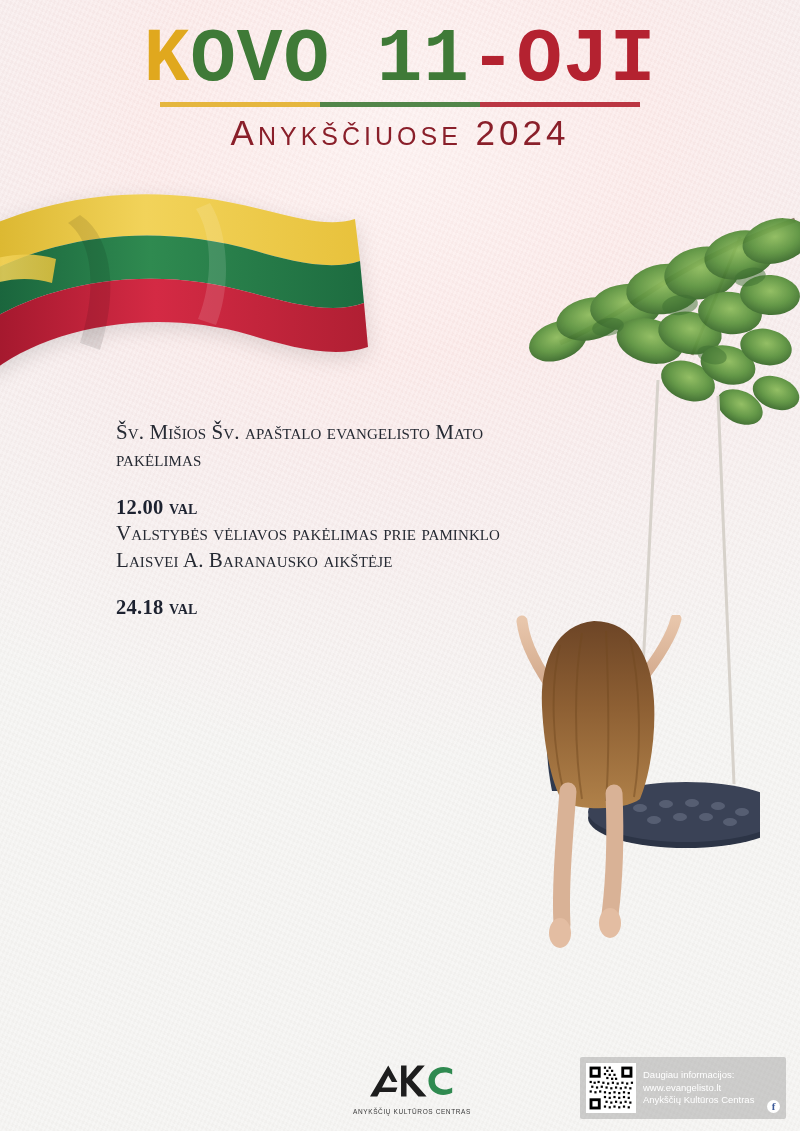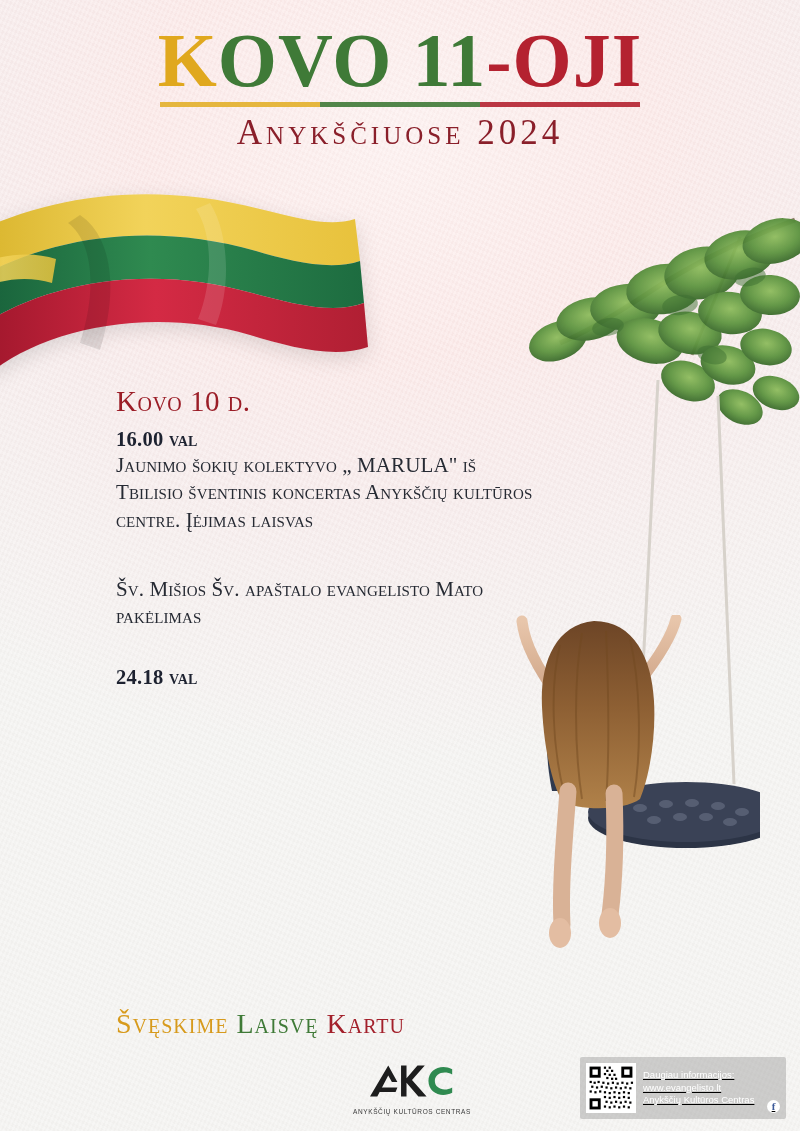--- a/index.html
+++ b/index.html
@@ -34,21 +34,21 @@
 
   
   .title-block {
     position: absolute;
     top: 22px; left: 0; right: 0;
     text-align: center;
     z-index: 6;
   }
 
   .main-title {
-    font-family: Liberation Serif, serif;
+    font-family: Liberation Mono, monospace;
     font-size: 76px;
     font-weight: bold;
     letter-spacing: 1px;
     line-height: 1.0;
     white-space: nowrap;
   }
   .main-title .c1 { color: #e0a81e; }
   .main-title .c2 { color: #3f7a37; }
   .main-title .c3 { color: #b42230; }
 
@@ -65,21 +65,21 @@
     font-size: 21.5px;
     letter-spacing: 1.4px;
     color: #5b4a44;
     font-variant: small-caps;
     text-transform: lowercase;
   }
   .subtitle-1::first-letter { font-size: 1em; }
 
   .subtitle-2 {
     margin-top: 3px;
-    font-family: Liberation Serif, serif;
+    font-family: Liberation Sans, sans-serif;
     font-size: 35px;
     letter-spacing: 4px;
     color: #8a1f2a;
     font-variant: small-caps;
   }
 
   
   .flag-wrap {
     position: absolute;
     left: -40px; top: 175px;
@@ -184,21 +184,20 @@
   .info-box {
     position: absolute;
     right: 14px; bottom: 12px;
     width: 206px; height: 62px;
     background: rgba(130,130,130,.35);
     border-radius: 2px;
     display: flex;
     align-items: center;
     padding: 5px 6px;
     z-index: 6;
-    text-decoration: underline;
   }
   .qr {
     width: 50px; height: 50px;
     flex: 0 0 50px;
     background: #ffffff;
     padding: 2px;
   }
   .info-text {
     margin-left: 7px;
     font-family: "Liberation Sans", sans-serif;
@@ -360,50 +359,42 @@
       <path d="M78,176 C74,228 70,272 72,310" stroke="#d9b296" stroke-width="17" fill="none" stroke-linecap="round"></path>
       <path d="M124,178 C126,226 124,268 120,300" stroke="#d9b296" stroke-width="17" fill="none" stroke-linecap="round"></path>
 
       <ellipse cx="70" cy="318" rx="11" ry="15" fill="#e3bda2"></ellipse>
       <ellipse cx="120" cy="308" rx="11" ry="15" fill="#e3bda2"></ellipse>
     </svg>
   </div>
 
   <div class="content">
 
-    <div>
-      <div class="day-head">Kovo 10 d.</div>
-      <div class="block">
-        <div class="time">16.00 val</div>
-        <div class="desc">Jaunimo šokių kolektyvo „ MARULA" iš Tbilisio  šventinis koncertas Anykščių kultūros centre. Įėjimas laisvas</div>
-      </div>
-    </div>
 
     <div class="gap-day"></div>
 
     <div>
 
       <div class="block">
         <div class="desc">Šv. Mišios Šv. apaštalo evangelisto Mato pakėlimas</div>
       </div>
       <div class="gap-small"></div>
 
+      <div class="block">
+        <div class="time">12.00 val</div>
+        <div class="desc">Valstybės vėliavos pakėlimas prie paminklo Laisvei A. Baranausko aikštėje</div>
+      </div>
       <div class="gap-small"></div>
 
       <div class="block">
         <div class="time">24.18 val</div>
       </div>
     </div>
   </div>
 
-  <div class="slogan">
-    <span class="s1">Švęskime</span>
-    <span class="s2">Laisvę</span>
-    <span class="s3">Kartu</span>
-  </div>
 
   <div class="logo">
     <svg viewBox="0 0 120 46" width="110" height="42">
       <path d="M14,40 L34,6 L44,24 L38,24 L34,17 L22,40 Z" fill="#1d1d1d"></path>
       <path d="M26,30 L44,30 L42,35 L24,35 Z" fill="#1d1d1d"></path>
       <path d="M48,6 L54,6 L54,20 L66,6 L74,6 L60,22 L76,40 L67,40 L54,25 L54,40 L48,40 Z" fill="#1d1d1d"></path>
       <path d="M104,10 C92,4 78,10 78,23 C78,36 92,42 104,36 L104,30 C95,35 85,31 85,23 C85,15 95,11 104,16 Z" fill="#2f8a50"></path>
     </svg>
     <div class="logo-caption">ANYKŠČIŲ KULTŪROS CENTRAS</div>
   </div>

